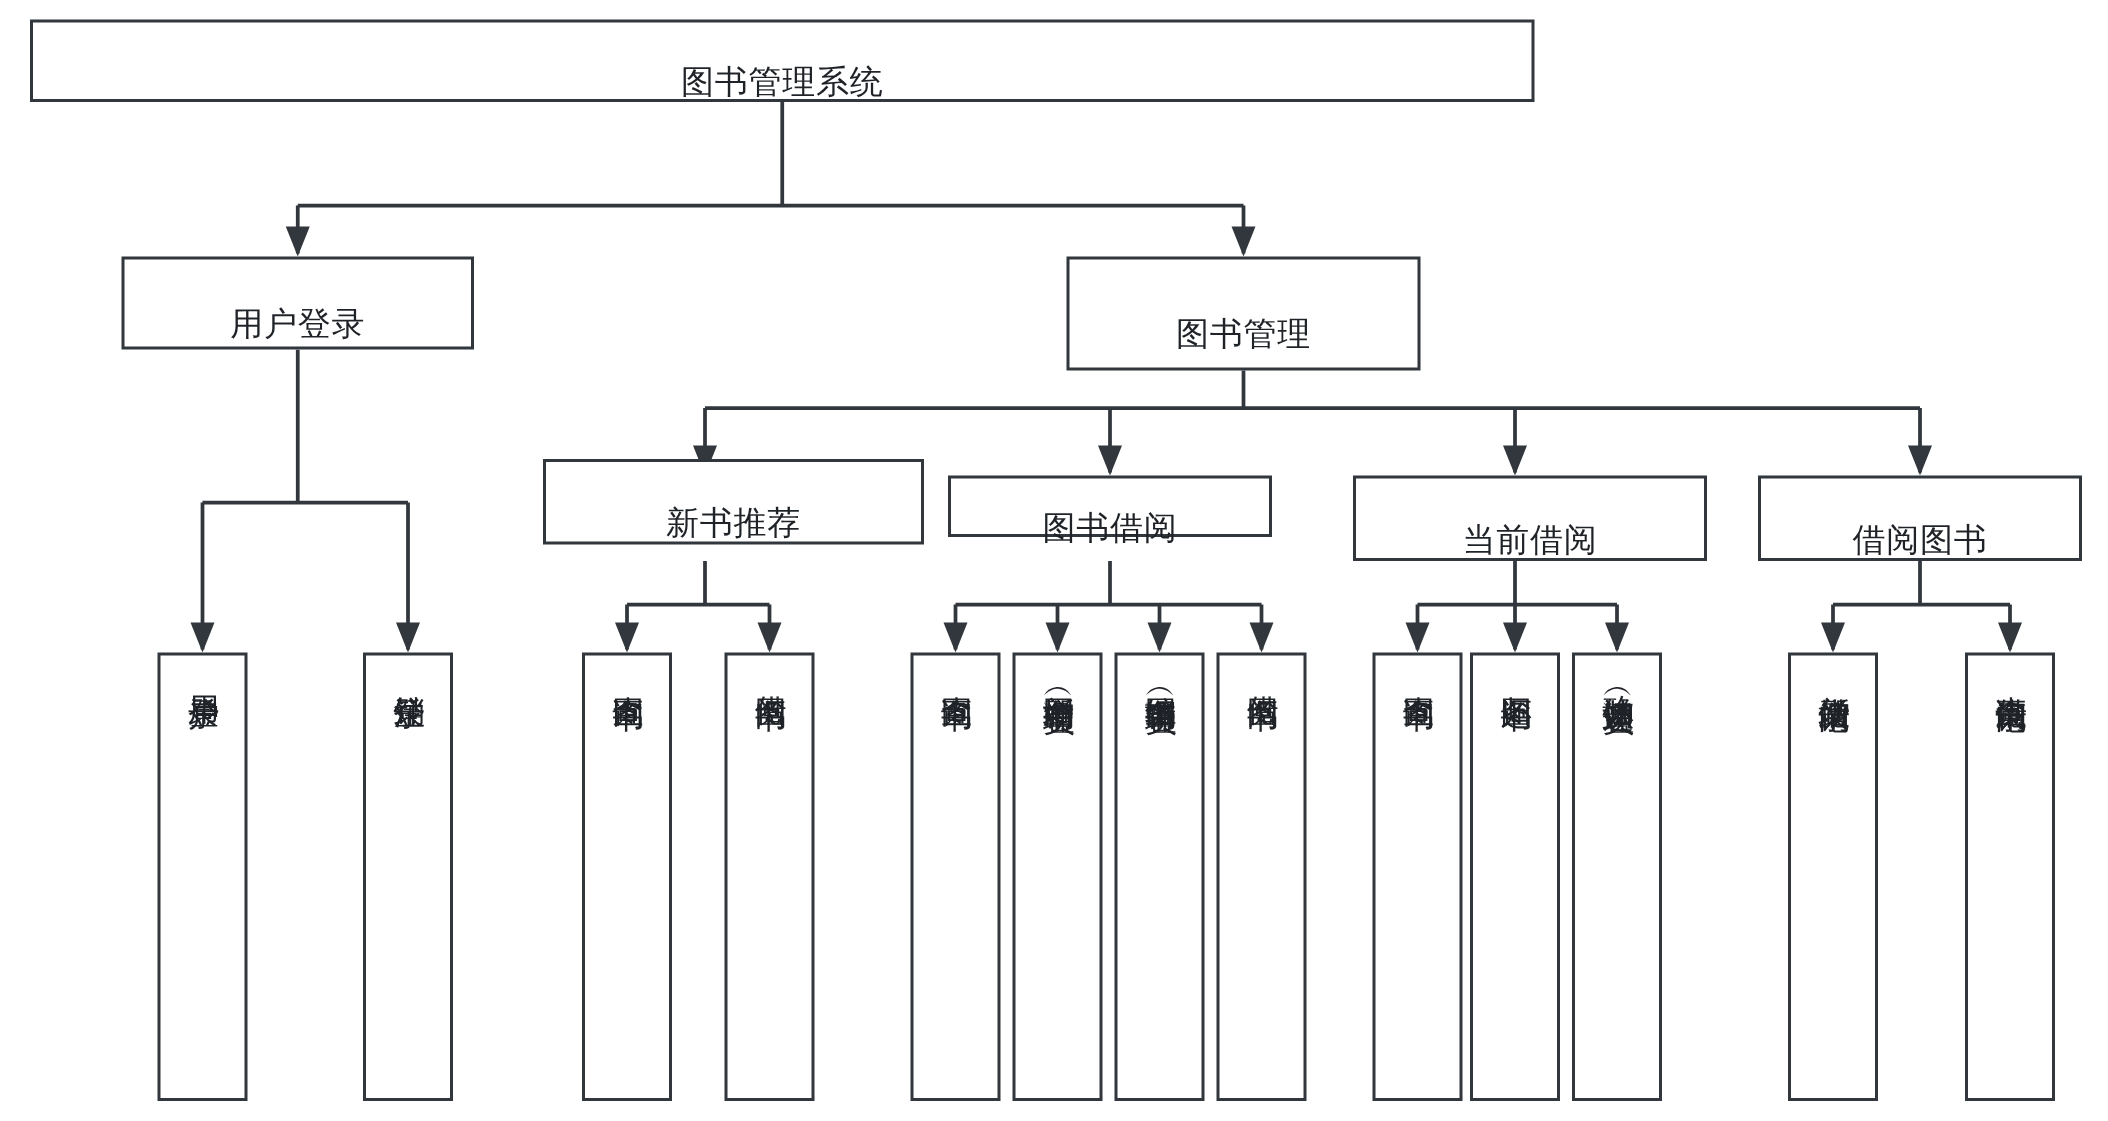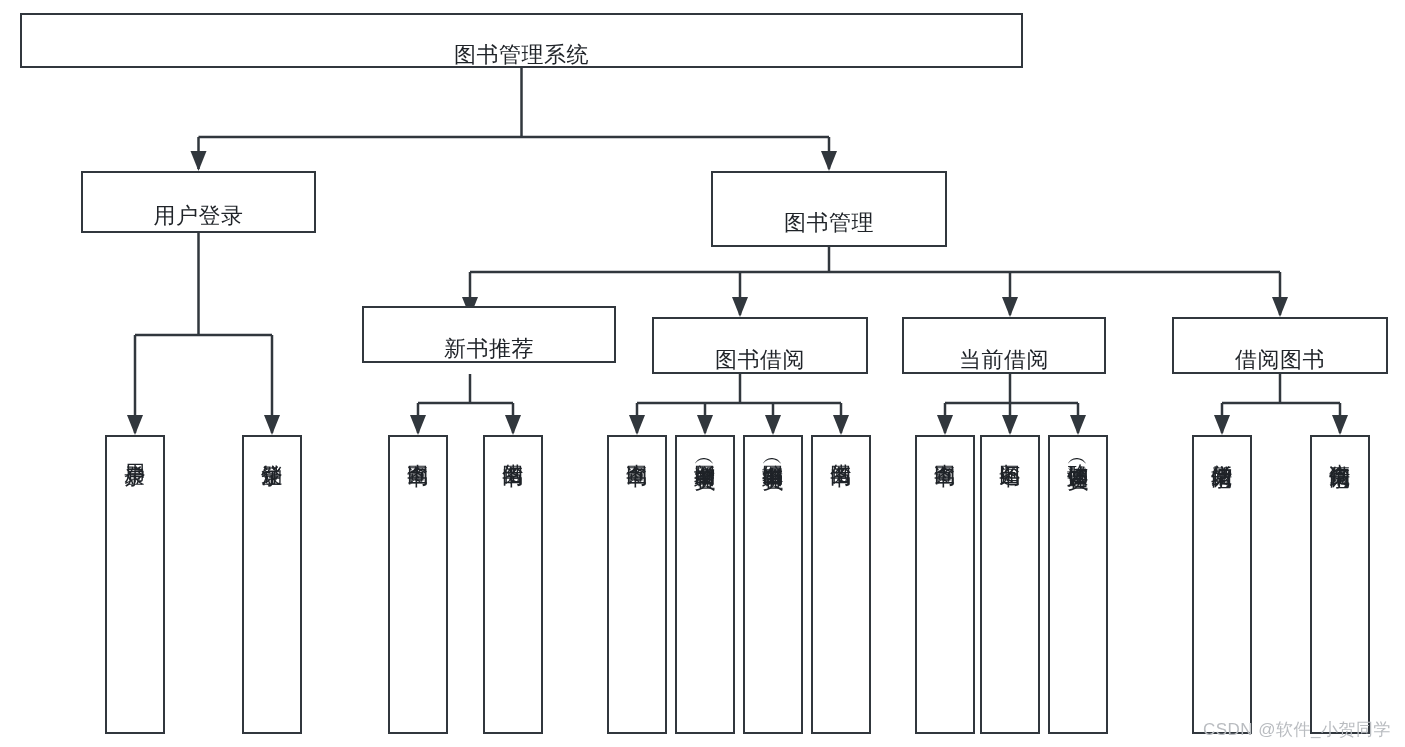--- a/index.html
+++ b/index.html
@@ -141,24 +141,24 @@
       </div>
       <div class="node-box level-2" style="left: 81px; top: 171px; width: 235px; height: 62px;">
         <span class="node-label-h">用户登录</span>
       </div>
       <div class="node-box level-2" style="left: 711px; top: 171px; width: 236px; height: 76px;">
         <span class="node-label-h">图书管理</span>
       </div>
       <div class="node-box level-3" style="left: 362px; top: 306px; width: 254px; height: 57px;">
         <span class="node-label-h">新书推荐</span>
       </div>
-      <div class="node-box level-3" style="left: 652px; top: 317px; width: 216px; height: 57px;">
+      <div class="node-box level-3" style="left: 632px; top: 317px; width: 216px; height: 41px;">
         <span class="node-label-h">图书借阅</span>
       </div>
-      <div class="node-box level-3" style="left: 902px; top: 317px; width: 204px; height: 57px;">
+      <div class="node-box level-3" style="left: 902px; top: 317px; width: 236px; height: 57px;">
         <span class="node-label-h">当前借阅</span>
       </div>
       <div class="node-box level-3" style="left: 1172px; top: 317px; width: 216px; height: 57px;">
         <span class="node-label-h">借阅图书</span>
       </div>
       <div class="node-box level-leaf leaf-box" style="left: 105px; top: 435px; width: 60px; height: 299px;">
         <span class="node-label-v">用户登录</span>
       </div>
       <div class="node-box level-leaf leaf-box" style="left: 242px; top: 435px; width: 60px; height: 299px;">
         <span class="node-label-v">注销登录</span>
@@ -191,14 +191,13 @@
         <span class="node-label-v">确认归还（管理员）</span>
       </div>
       <div class="node-box level-leaf leaf-box" style="left: 1192px; top: 435px; width: 60px; height: 299px;">
         <span class="node-label-v">新增借阅记录</span>
       </div>
       <div class="node-box level-leaf leaf-box" style="left: 1310px; top: 435px; width: 60px; height: 299px;">
         <span class="node-label-v">查询借阅记录</span>
       </div>
     </div>
 
-  <div class="watermark">CSDN @软件_小贺同学</div>
 </div>
 
 </body></html>

